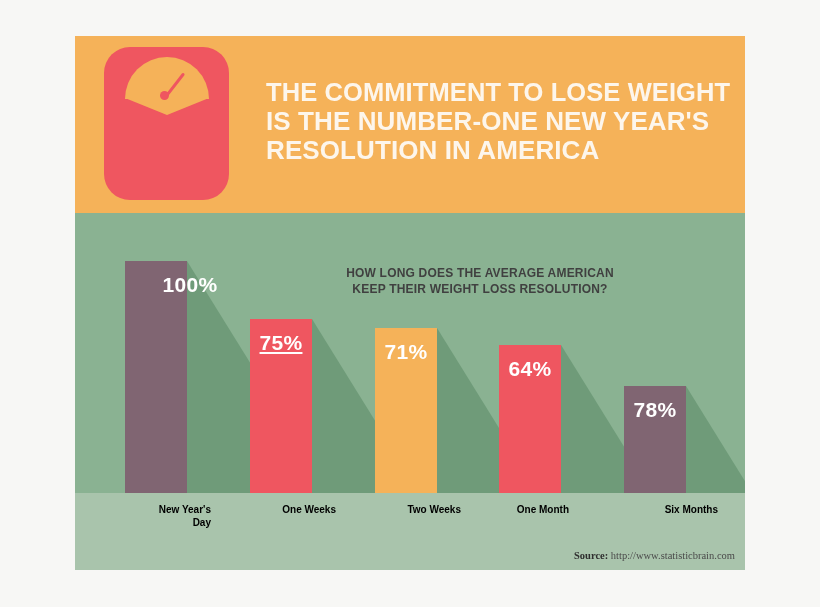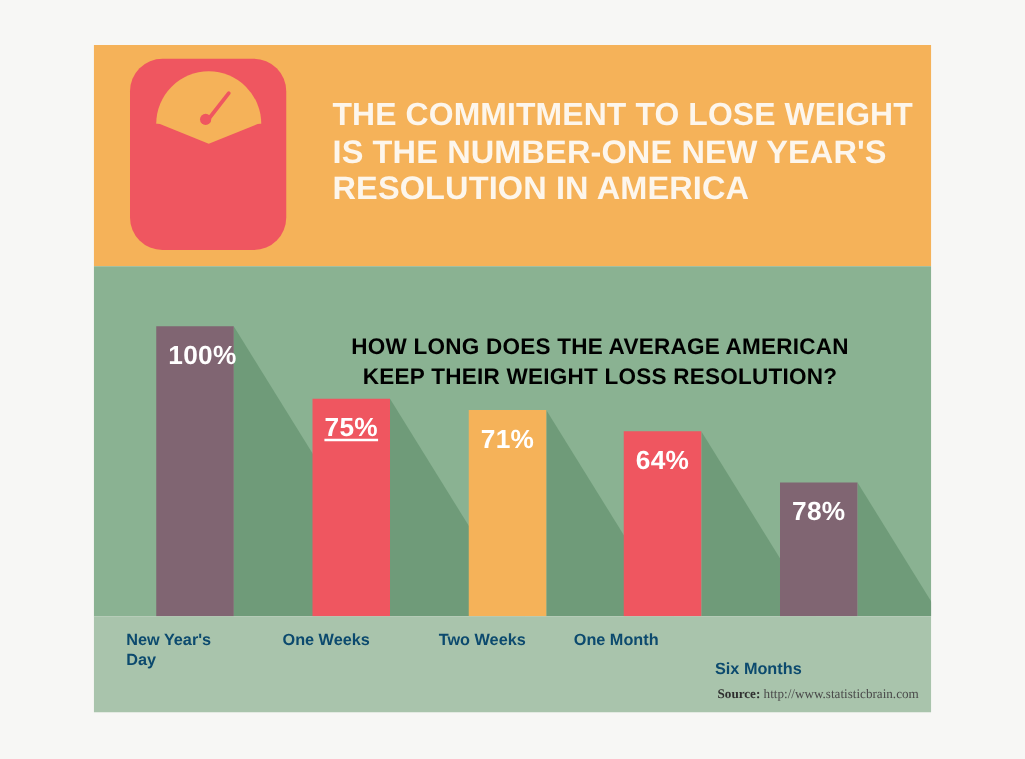--- a/index.html
+++ b/index.html
@@ -68,22 +68,22 @@
   }
 
   
   .chart{
     position:absolute;left:0;top:177px;width:670px;height:280px;
     background:#8ab292;
     overflow:hidden;
   }
   .subtitle{
     position:absolute;left:150px;top:52px;width:510px;
-    text-align:center;color:#000000;
-    font-size:18px;font-weight:700;line-height:1.34;
+    text-align:center;color:#404040;
+    font-size:12px;font-weight:700;line-height:1.34;
     letter-spacing:0.2px;
   }
   .subtitle span{display:block;white-space:nowrap;}
 
   .bars{
     position:absolute;left:0;top:0;width:670px;height:280px;
   }
   .bar-group{position:absolute;bottom:0;}
   .bar-shadow{
     position:absolute;bottom:0;left:0;
@@ -102,22 +102,22 @@
   }
 
   
   .footer{
     position:absolute;left:0;top:457px;width:670px;height:77px;
     background:#a9c4ac;
   }
   .cat-labels{position:absolute;left:0;top:0;width:670px;height:77px;}
   .cat{
     position:absolute;top:11px;
-    text-align:left;color:#0c4a6e;
-    font-size:13px;font-weight:700;line-height:1.26;
+    text-align:right;color:#000000;
+    font-size:10px;font-weight:700;line-height:1.26;
   }
   .cat span{display:block;}
   .source{
     position:absolute;right:10px;bottom:9px;
     font-size:10.5px;color:#4a4a4a;
     font-family:"Liberation Serif", serif;
     white-space:nowrap;
   }
   .source b{font-weight:700;color:#2f2f2f;}
 </style>
@@ -146,21 +146,21 @@
 
     <div class="chart">
       <div class="subtitle">
         <span>HOW LONG DOES THE AVERAGE AMERICAN</span>
         <span>KEEP THEIR WEIGHT LOSS RESOLUTION?</span>
       </div>
       <div class="bars" id="bars-layer">
           <div class="bar-group" style="left: 50px; width: 202px; height: 232px;">
             <div class="bar-shadow" style="left: 62px; width: 143.84px; height: 232px; background: rgb(111, 155, 121); clip-path: polygon(0px 0px, 100% 100%, 0px 100%);"></div>
             <div class="bar" style="width: 62px; height: 232px; background: rgb(128, 101, 114);"></div>
-            <div class="bar-value" style="width: 74px; top: 12px;">100%</div>
+            <div class="bar-value" style="width: 74px; top: 12px; margin-left: 28px;">100%</div>
           </div>
           <div class="bar-group" style="left: 175px; width: 202px; height: 174px;">
             <div class="bar-shadow" style="left: 62px; width: 107.88px; height: 174px; background: rgb(111, 155, 121); clip-path: polygon(0px 0px, 100% 100%, 0px 100%);"></div>
             <div class="bar" style="width: 62px; height: 174px; background: rgb(239, 86, 96);"></div>
             <div class="bar-value" style="width: 62px; top: 12px; text-decoration: underline;">75%</div>
           </div>
           <div class="bar-group" style="left: 300px; width: 202px; height: 165px;">
             <div class="bar-shadow" style="left: 62px; width: 102.3px; height: 165px; background: rgb(111, 155, 121); clip-path: polygon(0px 0px, 100% 100%, 0px 100%);"></div>
             <div class="bar" style="width: 62px; height: 165px; background: rgb(245, 178, 89);"></div>
             <div class="bar-value" style="width: 62px; top: 12px;">71%</div>
@@ -186,21 +186,21 @@
           </div>
           <div class="cat" style="left: 151px; width: 110px;">
             <span>One Weeks</span>
           </div>
           <div class="cat" style="left: 276px; width: 110px;">
             <span>Two Weeks</span>
           </div>
           <div class="cat" style="left: 384px; width: 110px;">
             <span>One Month</span>
           </div>
-          <div class="cat" style="left: 497px; width: 110px; margin-top: 23px;">
+          <div class="cat" style="left: 533px; width: 110px;">
             <span>Six Months</span>
           </div>
         </div>
       <div class="source">
         <b>Source:</b>
         <span>http://www.statisticbrain.com</span>
       </div>
     </div>
 
   </div>

